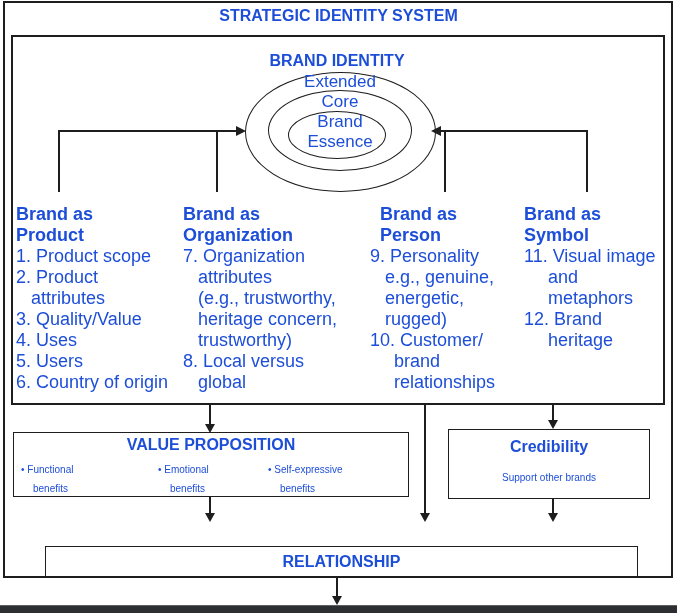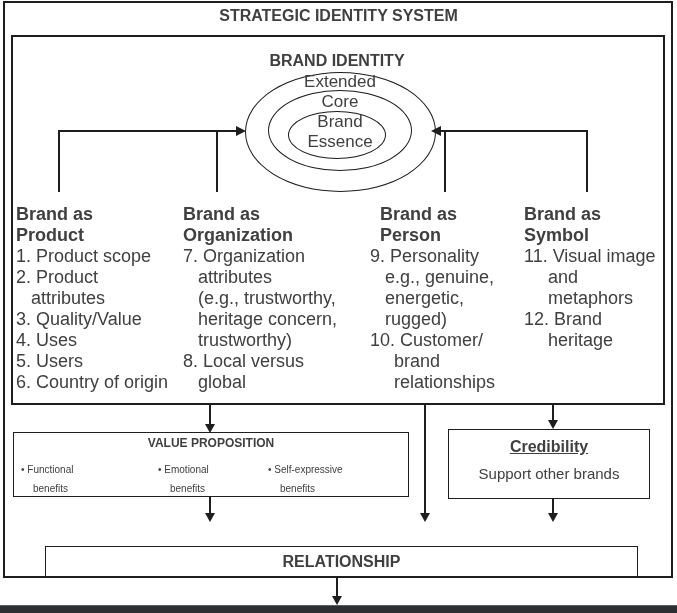--- a/index.html
+++ b/index.html
@@ -1,31 +1,31 @@
 <!DOCTYPE html>
 <html><head>
 <meta charset="utf-8">
 <style>
   html,body{margin:0;padding:0;background:#fff;}
   .stage{
     position:relative;width:677px;height:613px;background:#ffffff;
-    font-family:"Liberation Sans","DejaVu Sans",sans-serif;color:#404040;
+    font-family:"Liberation Sans","DejaVu Sans",sans-serif;color:#1d4ed8;
     overflow:hidden;
   }
   .abs{position:absolute;}
   
   .outer-box{left:3px;top:1px;width:666px;height:573px;border:2px solid #1e1e1e;background:#fff;}
   .bi-box{left:11px;top:35px;width:650px;height:366px;border:2px solid #1e1e1e;background:#fff;}
   .vp-box{left:13px;top:432px;width:394px;height:63px;border:1.5px solid #1e1e1e;background:#fff;}
   .cred-box{left:448px;top:429px;width:200px;height:68px;border:1.5px solid #1e1e1e;background:#fff;}
   .rel-box{left:45px;top:522px;width:591px;height:29px;border:1.5px solid #1e1e1e;background:#fff;margin-top:24px;}
   
   .h-main{left:0;top:7px;width:677px;text-align:center;font-weight:bold;font-size:16px;}
   .h-bi{left:11px;top:52px;width:652px;text-align:center;font-weight:bold;font-size:16px;}
-  .h-vp{left:0;top:3px;width:100%;text-align:center;font-weight:bold;font-size:12px;}
+  .h-vp{left:0;top:3px;width:100%;text-align:center;font-weight:bold;font-size:16px;}
   .h-rel{left:0;top:0;width:100%;text-align:center;font-weight:bold;font-size:16px;line-height:29px;}
   
   .ellipse{border:1.5px solid #1e1e1e;border-radius:50%;background:transparent;}
   .el-outer{left:245px;top:72px;width:189px;height:118px;}
   .el-mid{left:268px;top:90px;width:142px;height:79px;}
   .el-inner{left:288px;top:111px;width:96px;height:46px;}
   .el-labels{left:245px;top:72px;width:190px;text-align:center;font-size:17px;line-height:20px;}
   
   .hline{height:2px;background:#1e1e1e;}
   .vline{width:2px;background:#1e1e1e;}
@@ -38,22 +38,22 @@
   .col .hd{font-weight:bold;}
   .col .line{white-space:nowrap;}
   .ind0{padding-left:0;}
   .ind1{padding-left:15px;}
   .ind2{padding-left:24px;}
   
   .vp-bullets{left:0;top:27px;width:100%;height:40px;font-size:10px;line-height:19px;}
   .vp-item{position:absolute;top:0;white-space:nowrap;}
   .vp-item .sub{padding-left:12px;}
   
-  .cred-title{left:0;top:8px;width:100%;text-align:center;font-weight:bold;font-size:16px;text-decoration:underline;}
-  .cred-sub{left:0;top:35px;width:100%;text-align:center;font-size:15px;}
+  .cred-title{left:0;top:8px;width:100%;text-align:center;font-weight:bold;font-size:16px;}
+  .cred-sub{left:0;top:42px;width:100%;text-align:center;font-size:10px;}
   
   .bottom-bar{left:0;top:605px;width:677px;height:8px;background:#2c2e31;border-top:1px solid #5c5f63;}
 </style>
 </head>
 <body>
 
 <div class="stage">
 
   <div class="abs outer-box"></div>
   <div class="abs h-main">STRATEGIC IDENTITY SYSTEM</div>

